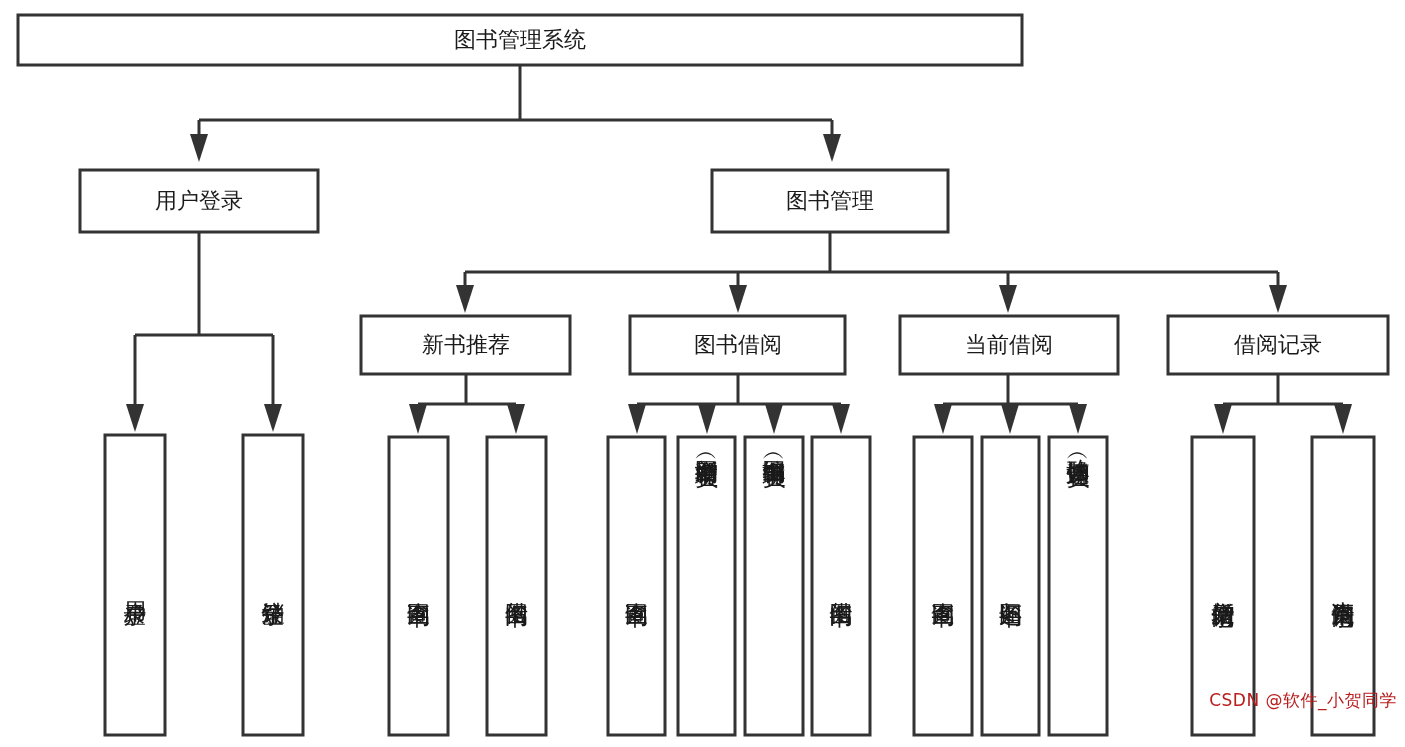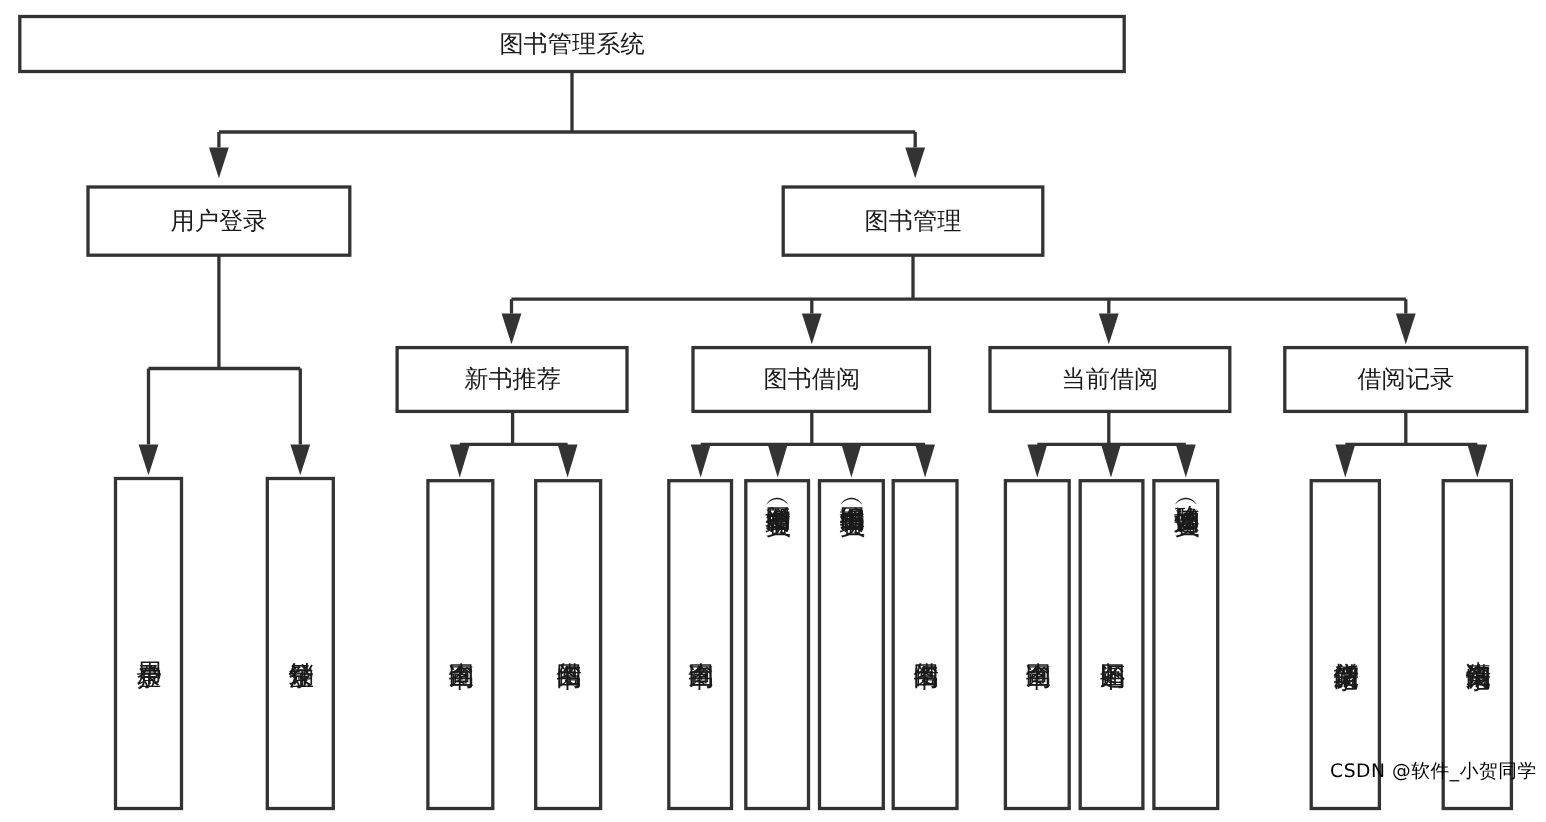--- a/index.html
+++ b/index.html
@@ -66,21 +66,21 @@
   }
   .vlabel.align-top {
     justify-content: flex-start;
   }
   .watermark {
     position: absolute;
     right: 8px;
     bottom: 4px;
     font-family: "DejaVu Sans", "Liberation Sans", sans-serif;
     font-size: 17px;
-    color: #000000;
+    color: #b91c1c;
     letter-spacing: 0.5px;
     white-space: nowrap;
   }
 </style>
 </head>
 <body>
 
 <div id="diagram-root">
 
   <svg id="tree-svg" viewBox="0 0 1405 747">

